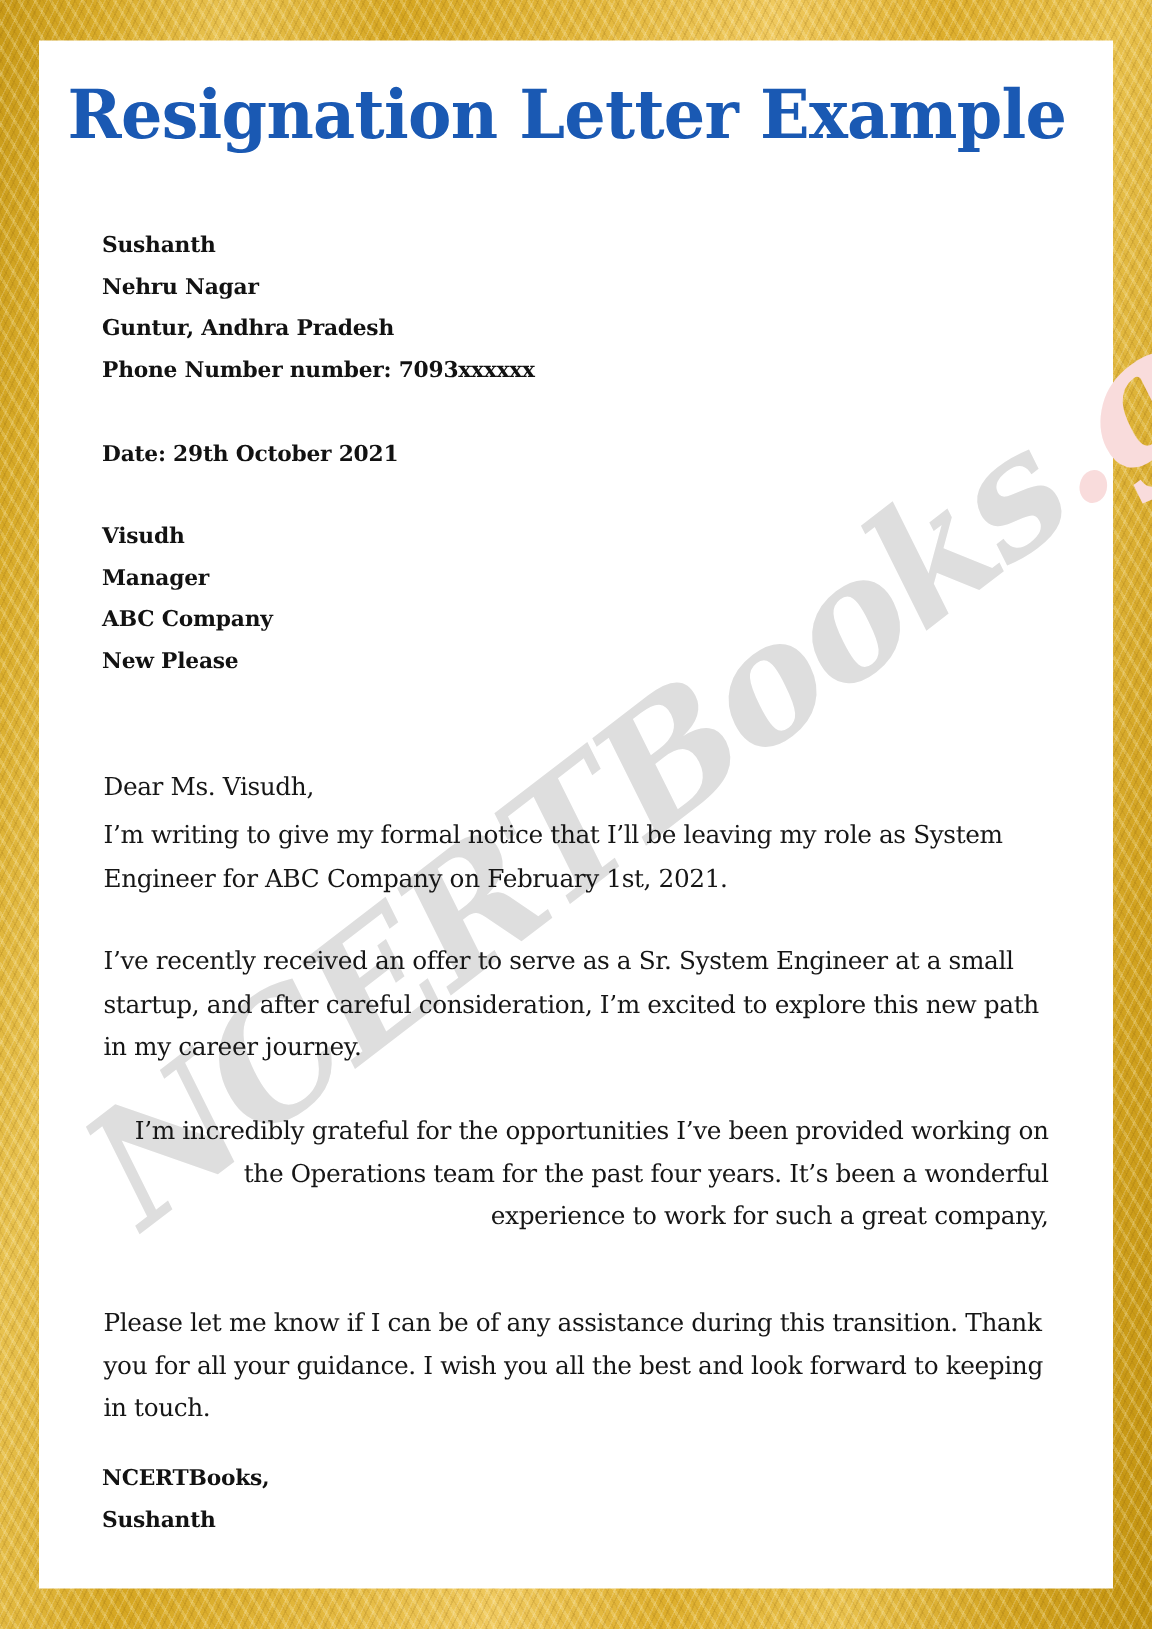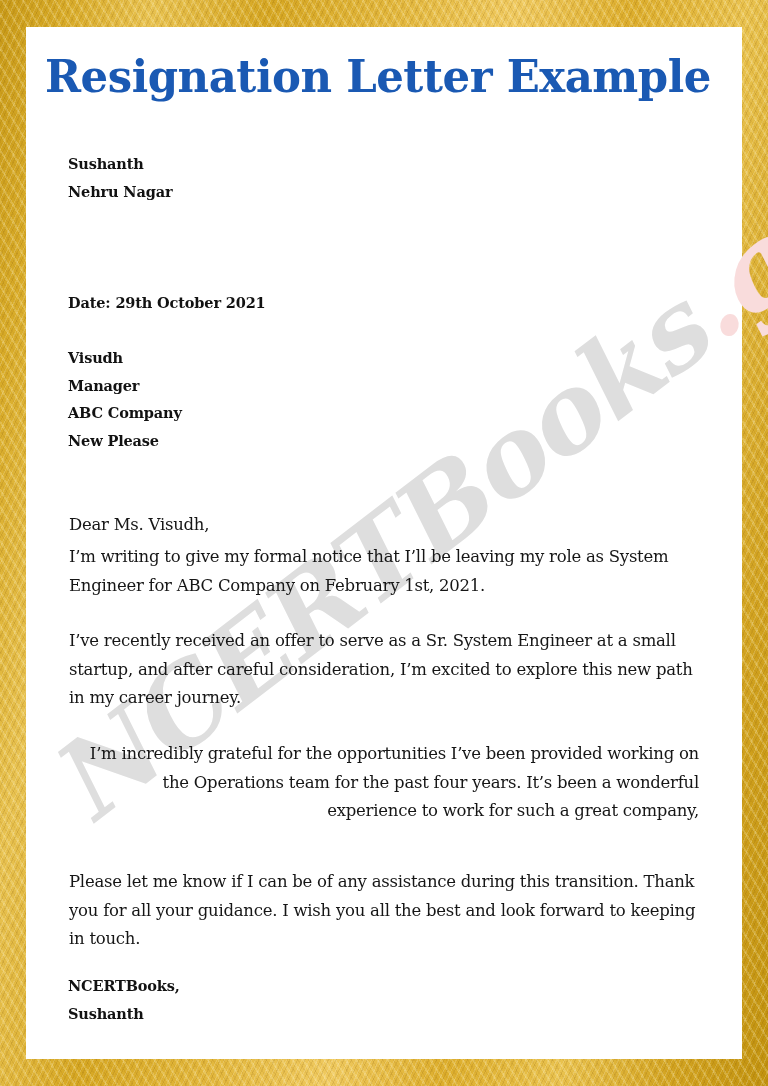--- a/index.html
+++ b/index.html
@@ -157,20 +157,22 @@
       <span class="wm-gray">NCERTBooks</span><span class="wm-pink">.guru</span>
     </div>
 
     <div id="content">
 
       <div class="doc-title">Resignation Letter Example</div>
 
       <div class="block" id="sender-block">
         <div>Sushanth</div>
         <div>Nehru Nagar</div>
+        <div>Guntur, Andhra Pradesh</div>
+        <div>Phone Number number: 7093xxxxxx</div>
       </div>
 
       <div class="block" id="date-block">
         <div>Date: 29th October 2021</div>
       </div>
 
       <div class="block" id="recipient-block">
         <div>Visudh</div>
         <div>Manager</div>
         <div>ABC Company</div>

